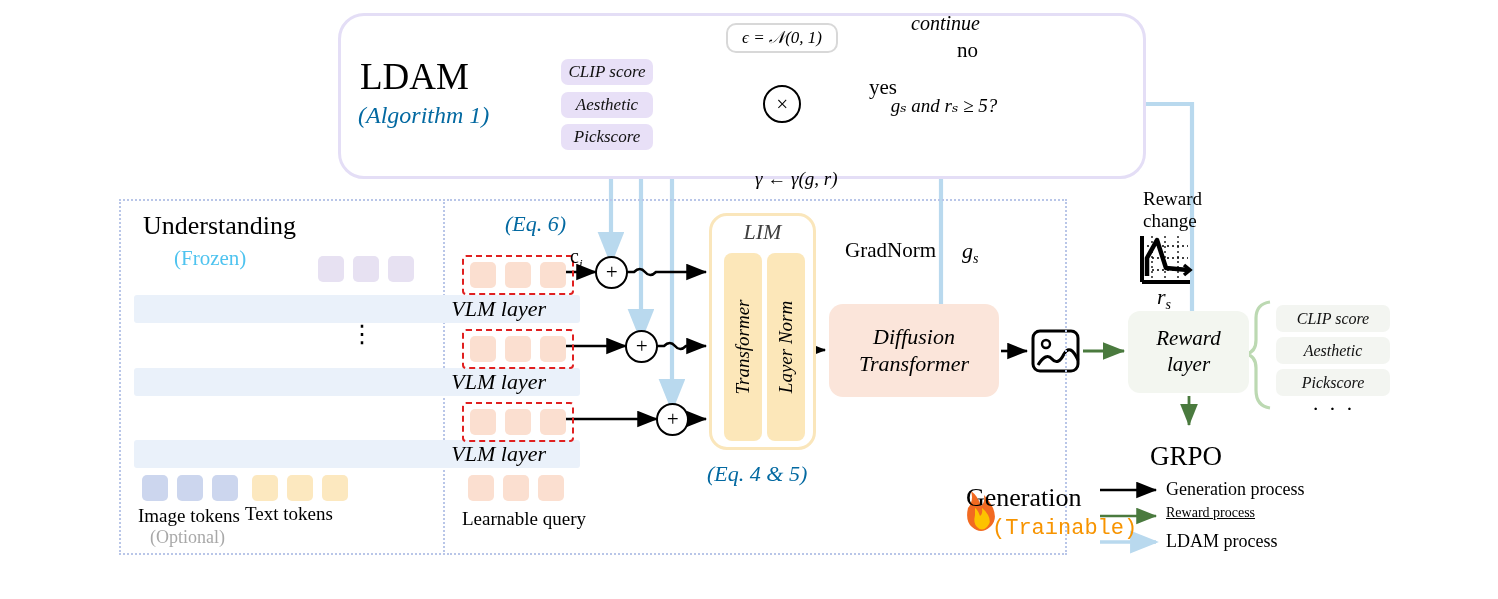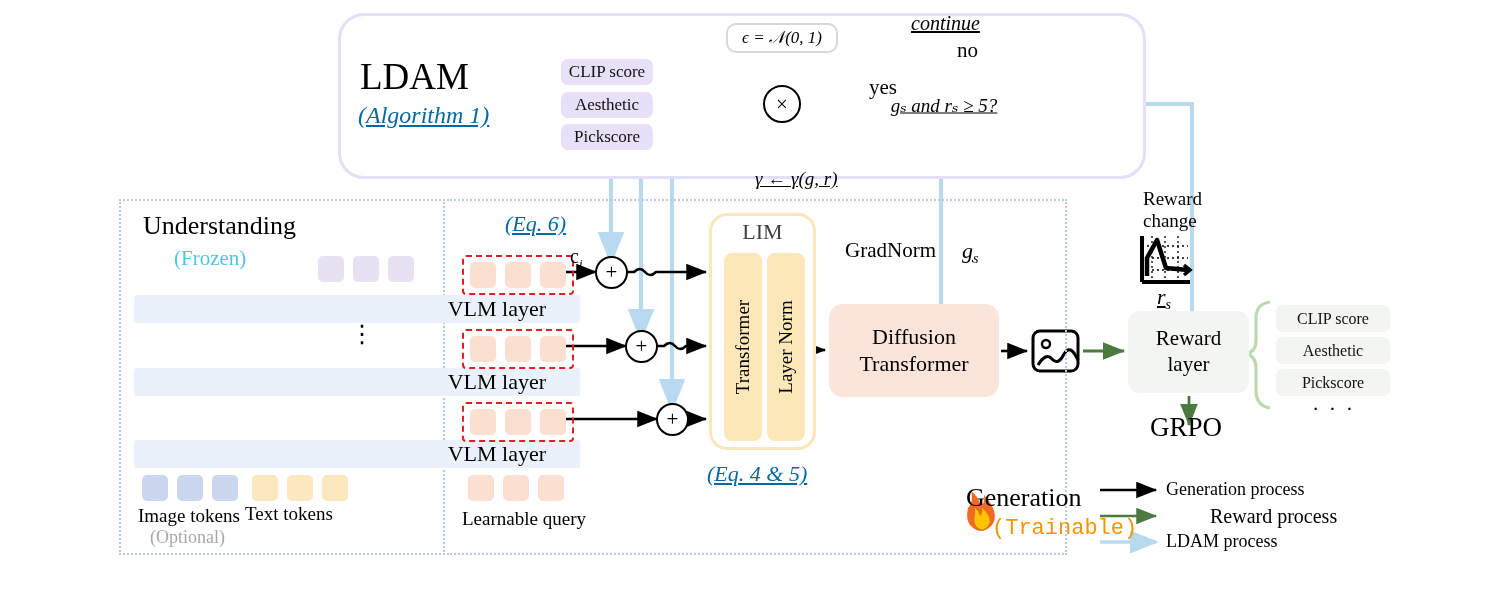--- a/index.html
+++ b/index.html
@@ -13,26 +13,26 @@
     position: relative;
   }
   #root { position: absolute; inset: 0; }
 
   svg.layer {
     position: absolute; left: 0; top: 0;
     width: 1498px; height: 599px;
     pointer-events: none;
   }
 
-  .node { position: absolute; box-sizing: border-box; }
+  .node { position: absolute; box-sizing: border-box; font-style: italic; }
 
   
   .tx { position: absolute; white-space: nowrap; color: #000; }
   .center { transform: translate(-50%, -50%); }
-  .ital { font-style: italic; text-decoration: underline; }
+  .ital { font-style: italic; }
 
   
   .ldam-box {
     left: 338px; top: 13px; width: 808px; height: 166px;
     border: 3px solid #e4def6;
     border-radius: 26px;
     background: #fff;
   }
 
   
@@ -424,30 +424,30 @@
     <span>r</span><sub style="font-size:14px;">s</sub>
   </div>
 
   <div class="node rm-box">
     <div>
       <div>Reward</div>
       <div>layer</div>
     </div>
   </div>
 
-  <div class="tx" style="left:1150px; top:412px; font-size:27px;">GRPO</div>
+  <div class="tx" style="left:1150px; top:441px; font-size:27px;">GRPO</div>
 
   <div class="node chip-grey" style="left:1276px; top:305px;">
     <span>CLIP score</span>
   </div>
   <div class="node chip-grey" style="left:1276px; top:337px;">
     <span>Aesthetic</span>
   </div>
   <div class="node chip-grey" style="left:1276px; top:369px;">
     <span>Pickscore</span>
   </div>
   <div class="tx" style="left:1312px; top:396px; font-size:22px; letter-spacing:2px;">· · ·</div>
 
   <div class="tx" style="left:1166px; top:479px; font-size:18px;">Generation process</div>
-  <div class="tx" style="left:1210px; top:505px; font-size:20px;">Reward process</div>
+  <div class="tx" style="left:1166px; top:505px; font-size:14px;text-decoration:underline;">Reward process</div>
   <div class="tx" style="left:1166px; top:531px; font-size:18px;">LDAM process</div>
 
 </div>
 
 </body></html>

